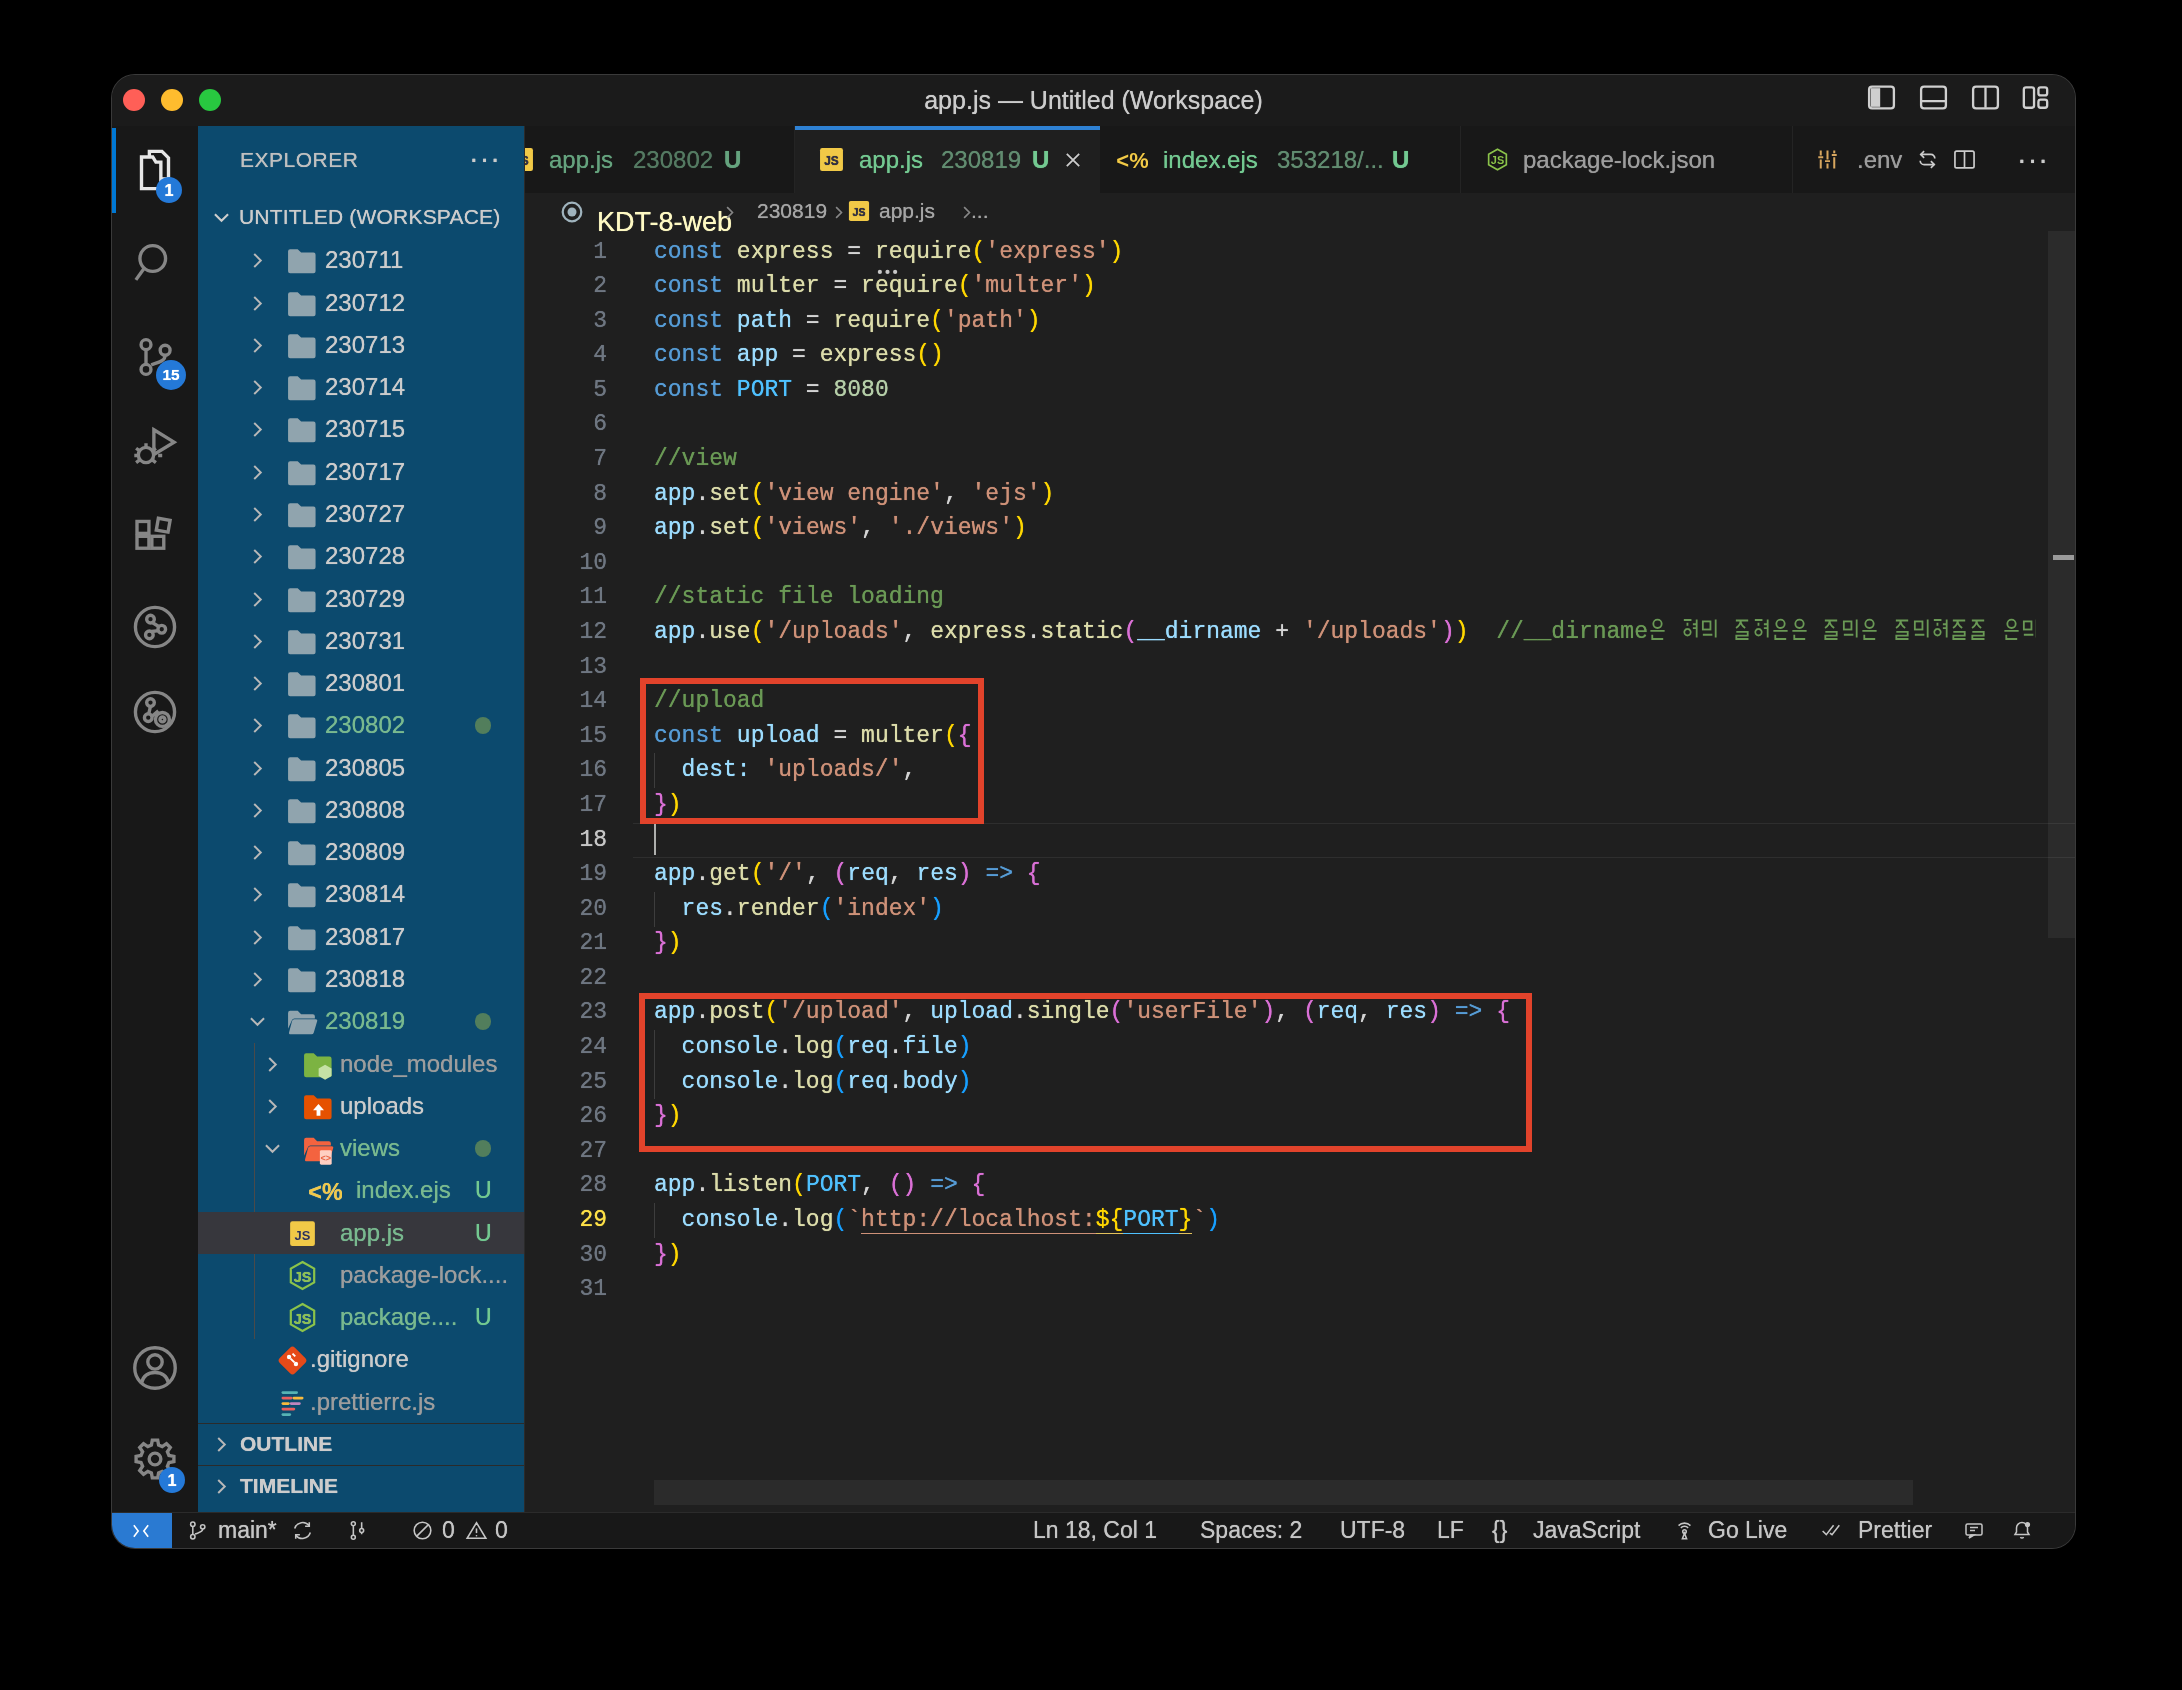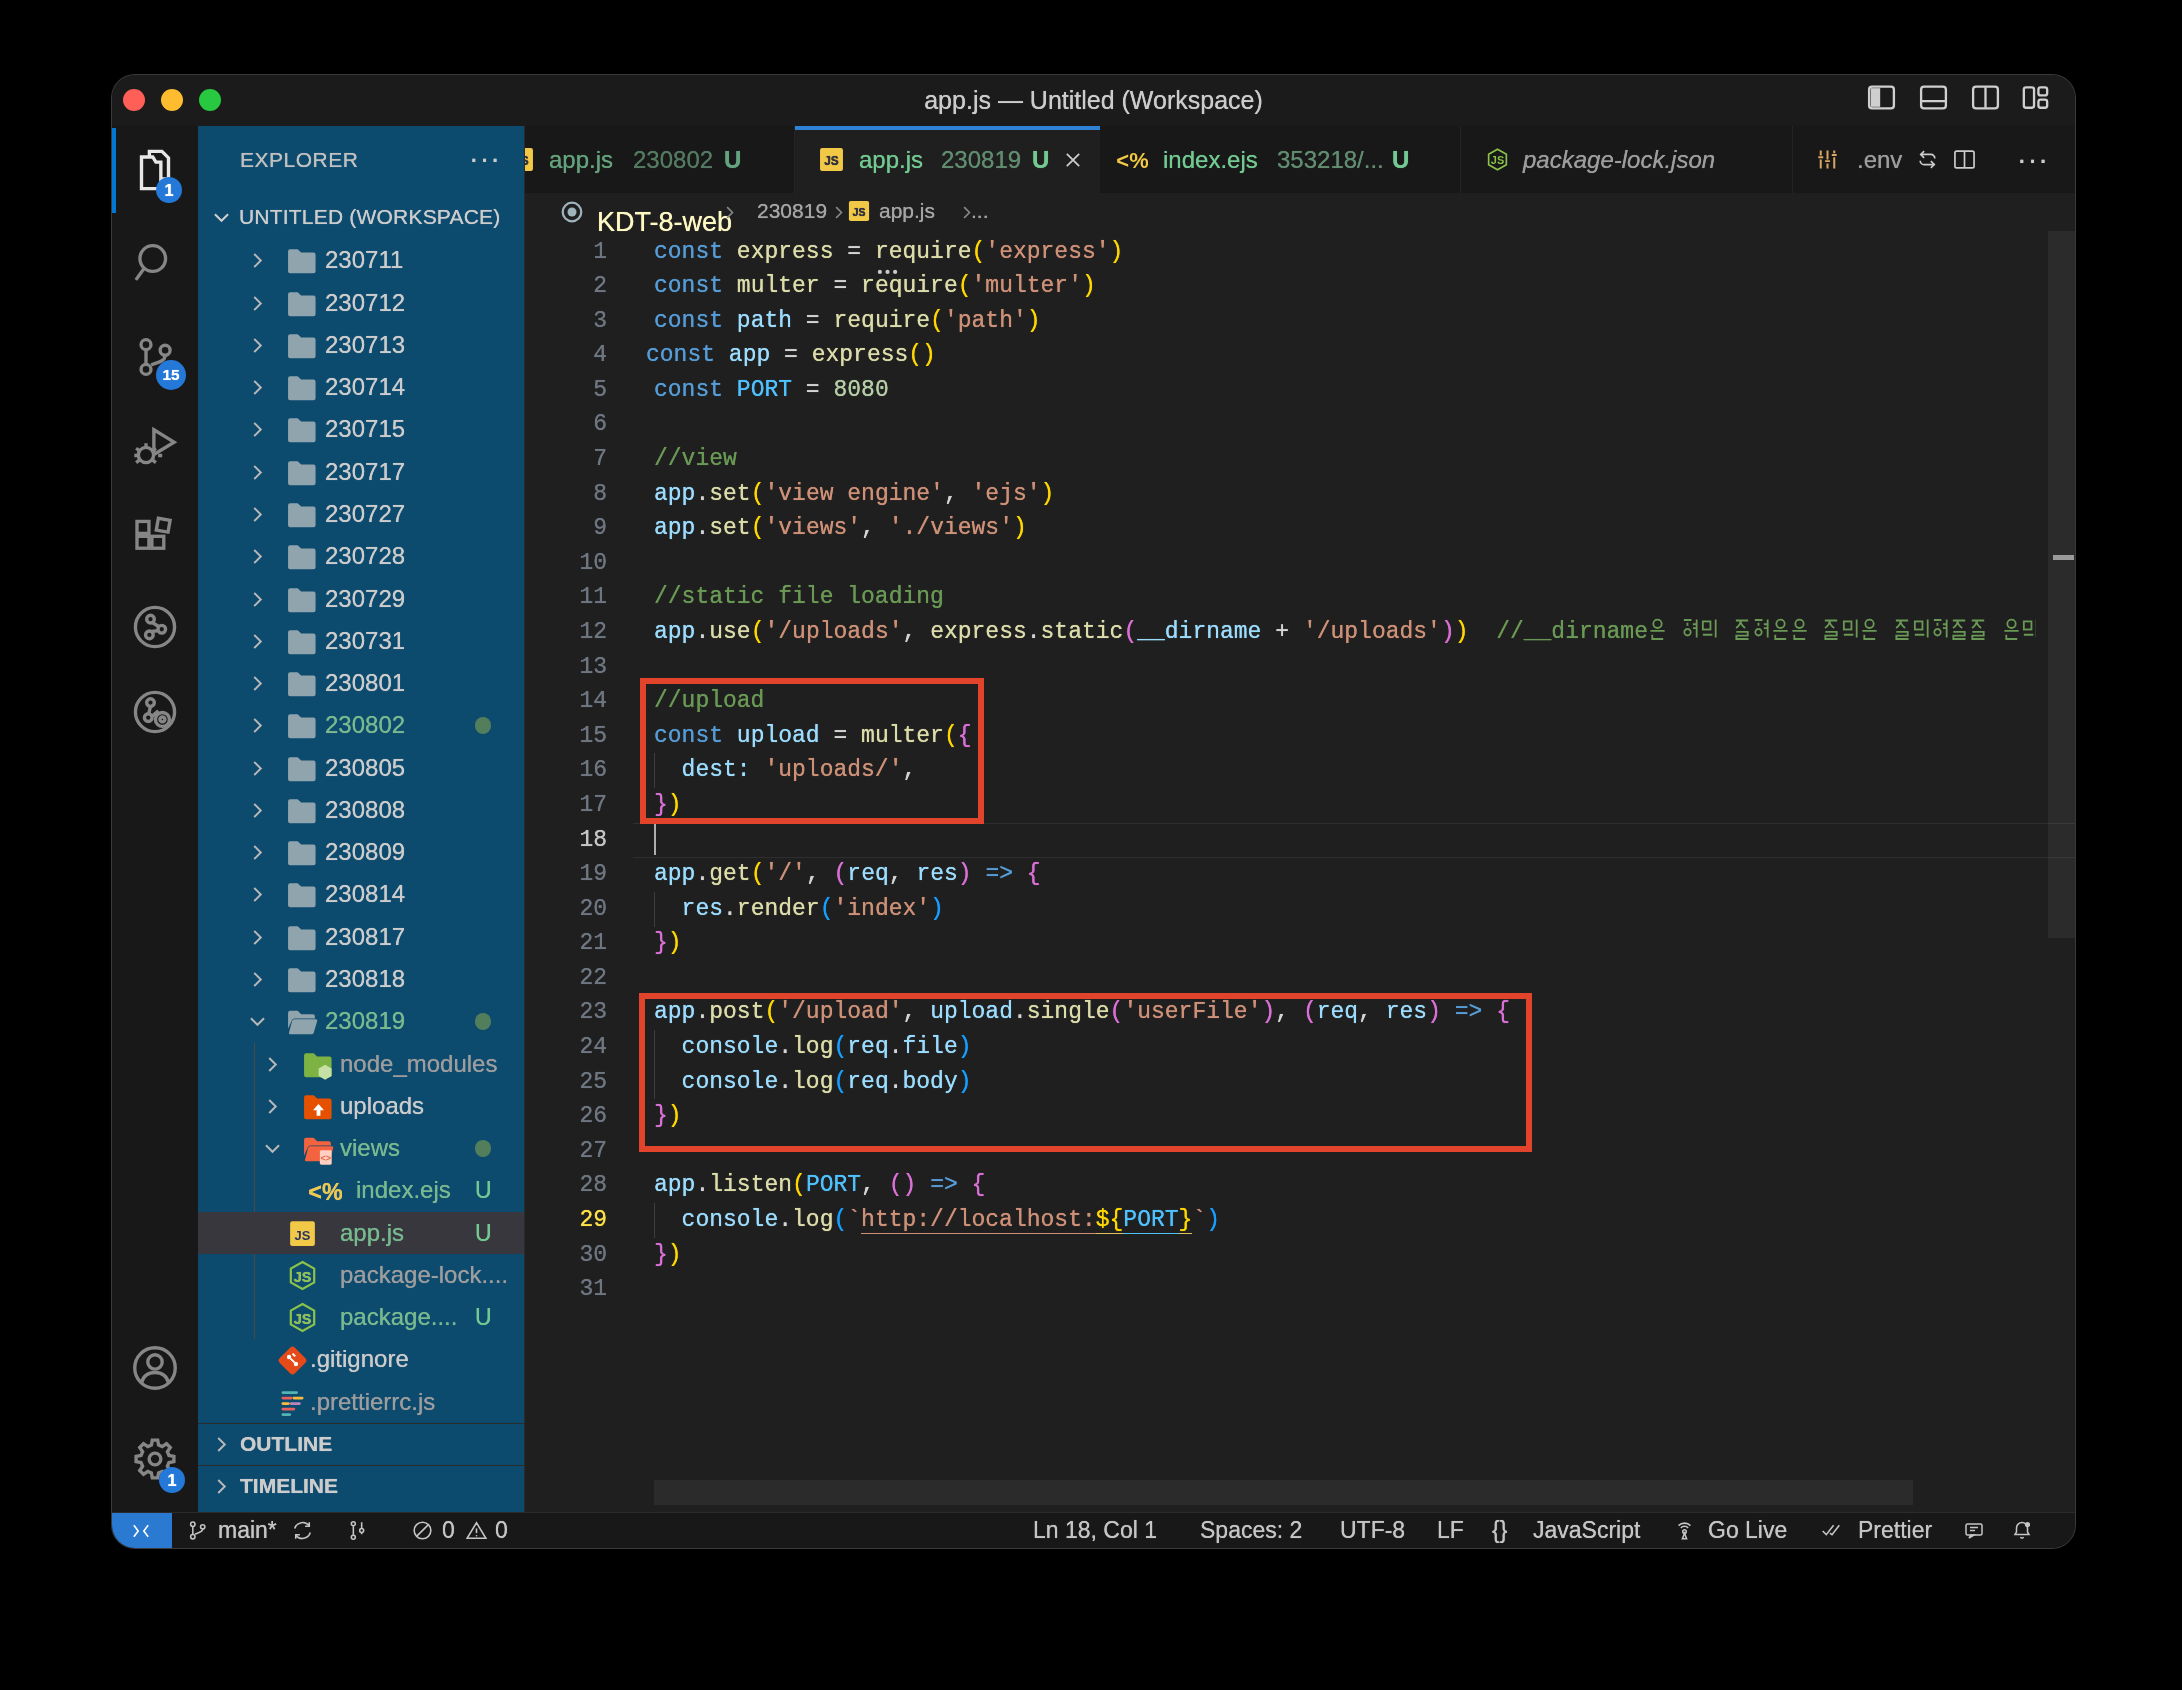--- a/index.html
+++ b/index.html
@@ -422,21 +422,21 @@
           </svg>
           <div class="tl70" style="left:63px;color:#73c991">index.ejs</div>
           <div class="tl70" style="left:177px;color:#618c70">353218/...</div>
           <div class="tl70" style="left:292px;color:#73c991;font-weight:700">U</div>
         </div>
 <div class="tab" style="left:937px;width:331px;background:#181818">
           <svg class="abs" style="left:23px;top:21px" width="25" height="25" viewBox="0 0 24 24">
             <path d="M12 2.2 20.5 7v10L12 21.8 3.5 17V7z" fill="none" stroke="#8bc34a" stroke-width="1.6"></path>
             <text x="12" y="16.5" font-family="Liberation Sans" font-size="10.5" font-weight="700" fill="#8bc34a" text-anchor="middle">JS</text>
           </svg>
-          <div class="tl70" style="left:61px;color:#9d9d9d;font-style:italic">package-lock.json</div>
+          <div class="tl70" style="left:61px;color:#9d9d9d;">package-lock.json</div>
         </div>
 <svg class="abs" style="left:1289px;top:20px" width="27" height="27" viewBox="0 0 24 24">
           <g stroke="#d7a65f" stroke-width="1.8" fill="none">
             <path d="M6 4v4.5M6 12v8M12 4v8M12 15.5V20M18 4v2.5M18 10v10"></path>
             <path d="M3.8 10h4.4M9.8 13.5h4.4M15.8 8h4.4" stroke-width="1.6"></path>
           </g>
         </svg>
 <div class="tl70" style="left:1332px;color:#9d9d9d">.env</div>
 <svg class="abs" style="left:1389px;top:20px" width="27" height="27" viewBox="0 0 24 24">
           <path d="M9 4.5 6 7.5l3 3" stroke="#cccccc" stroke-width="1.5" fill="none"></path>
@@ -505,21 +505,21 @@
 <div class="ln gut" style="left:0;top:1077px;color:#fde047">29</div>
 <div class="ln gut" style="left:0;top:1112px;color:#6e7681">30</div>
 <div class="ln gut" style="left:0;top:1146px;color:#6e7681">31</div>
 <div class="abs" style="left:129px;top:627px;width:1px;height:35px;background:#3d3d3d"></div>
 <div class="abs" style="left:129px;top:766px;width:1px;height:35px;background:#3d3d3d"></div>
 <div class="abs" style="left:129px;top:904px;width:1px;height:69px;background:#3d3d3d"></div>
 <div class="abs" style="left:129px;top:1077px;width:1px;height:35px;background:#3d3d3d"></div>
 <div class="cl code" style="left:129px;top:109px"><span class="k">const</span> <span class="f">express</span> <span class="p">=</span> <span class="f">require</span><span class="b1">(</span><span class="s">'express'</span><span class="b1">)</span></div>
 <div class="cl code" style="left:129px;top:143px"><span class="k">const</span> <span class="f">multer</span> <span class="p">=</span> <span class="f">require</span><span class="b1">(</span><span class="s">'multer'</span><span class="b1">)</span></div>
 <div class="cl code" style="left:129px;top:178px"><span class="k">const</span> <span class="v">path</span> <span class="p">=</span> <span class="f">require</span><span class="b1">(</span><span class="s">'path'</span><span class="b1">)</span></div>
-<div class="cl code" style="left:121px;top:212px"><span class="k">const</span> <span class="v">app</span> <span class="p">=</span> <span class="f">express</span><span class="b1">()</span></div>
+<div class="cl code" style="left:129px;top:212px"><span class="k">const</span> <span class="v">app</span> <span class="p">=</span> <span class="f">express</span><span class="b1">()</span></div>
 <div class="cl code" style="left:129px;top:247px"><span class="k">const</span> <span class="cst">PORT</span> <span class="p">=</span> <span class="n">8080</span></div>
 <div class="cl code" style="left:129px;top:316px"><span class="c">//view</span></div>
 <div class="cl code" style="left:129px;top:351px"><span class="v">app</span><span class="p">.</span><span class="f">set</span><span class="b1">(</span><span class="s">'view engine'</span><span class="p">,</span> <span class="s">'ejs'</span><span class="b1">)</span></div>
 <div class="cl code" style="left:129px;top:385px"><span class="v">app</span><span class="p">.</span><span class="f">set</span><span class="b1">(</span><span class="s">'views'</span><span class="p">,</span> <span class="s">'./views'</span><span class="b1">)</span></div>
 <div class="cl code" style="left:129px;top:454px"><span class="c">//static file loading</span></div>
 <div class="cl code" style="left:129px;top:489px"><span class="v">app</span><span class="p">.</span><span class="f">use</span><span class="b1">(</span><span class="s">'/uploads'</span><span class="p">,</span> <span class="f">express</span><span class="p">.</span><span class="f">static</span><span class="b2">(</span><span class="v">__dirname</span> <span class="p">+</span> <span class="s">'/uploads'</span><span class="b2">)</span><span class="b1">)</span>  <span class="c">//__dirname</span><span class="kor" style="width:388px;letter-spacing:0"><svg width="19" height="25" viewBox="0 0 20 26" style="vertical-align:-3.8px" fill="none" stroke="#6a9955" stroke-width="1.9">
             <circle cx="10" cy="7" r="4.4"></circle>
             <path d="M2.5 14.5h15M4.5 18.5v4.5h11.5"></path>
           </svg><span class="code"> </span><svg width="19" height="25" viewBox="0 0 20 26" style="vertical-align:-3.8px" fill="none" stroke="#6a9955" stroke-width="1.9">
             <path d="M3 3h8M6.8 12.5a3.4 3.4 0 1 0 .1 0M6.8 6v3M16.5 2.5v19M12.5 7.5h4M12.5 11.5h4"></path>

